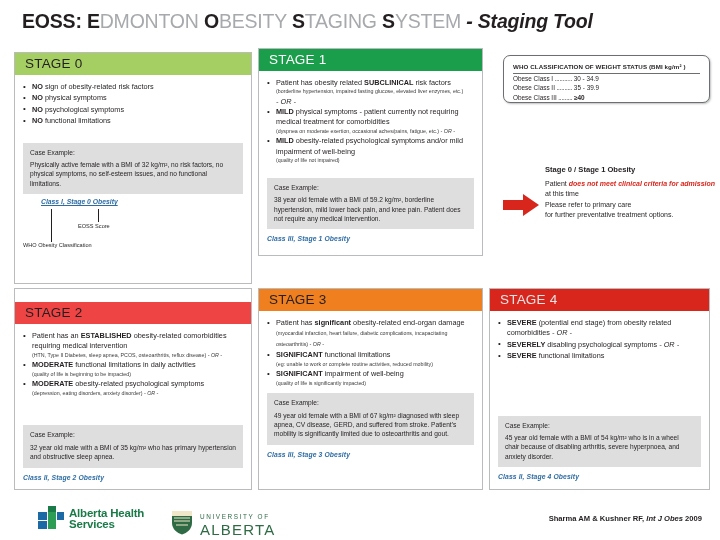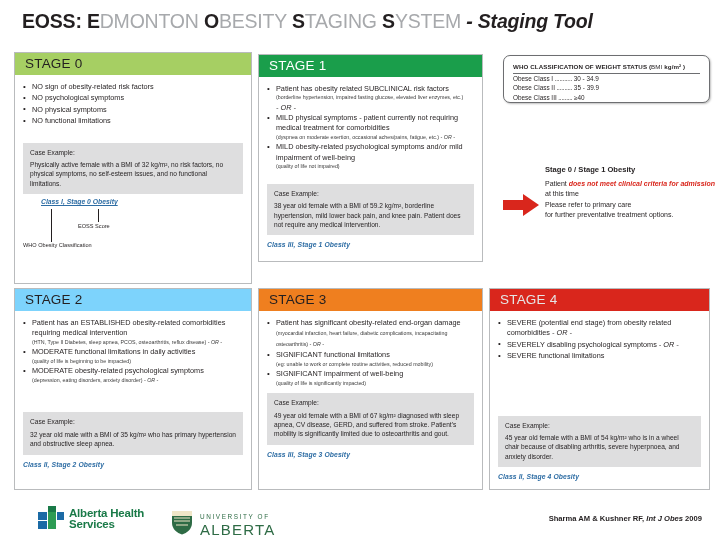--- a/index.html
+++ b/index.html
@@ -19,35 +19,35 @@
   .title .sub{font-weight:bold;font-style:italic;color:#231f20;}
 
   
   .card{position:absolute;background:#ffffff;border:1px solid #b9bbbd;box-sizing:border-box;}
   .hdr{
     height:22px;line-height:22px;padding-left:10px;
     font-size:13.5px;letter-spacing:0.2px;box-sizing:border-box;
   }
   .hdr.s0{background:#a6cf63;color:#231f20;}
   .hdr.s1{background:#1a9e4b;color:#ffffff;}
-  .hdr.s2{background:#7dd3fc;color:#231f20;}
+  .hdr.s2{background:#ef4444;color:#231f20;margin-top:13px;}
   .hdr.s3{background:#ef7f1f;color:#231f20;}
   .hdr.s4{background:#d9261c;color:#e5e5e5;}
 
   .body{padding:7px 8px 4px 8px;}
 
   ul.bl{margin:0;padding:0;list-style:none;}
   ul.bl>li{
     position:relative;padding-left:9px;margin-bottom:1px;
     font-size:7.3px;line-height:10.4px;
   }
   ul.bl>li:before{
     content:"\2022";position:absolute;left:0;top:-0.5px;font-size:8px;
   }
-  .bold{font-weight:normal;}
+  .bold{font-weight:bold;}
   .or{font-style:italic;}
   .paren{display:block;font-size:5.3px;line-height:7.6px;color:#3b3b3b;}
   .paren.inl{display:inline;}
   .orline{font-size:7.3px;font-style:italic;padding-left:9px;line-height:10px;}
 
   .casebox{
     background:#dededf;padding:5px 7px 6px 7px;margin-top:6px;
     font-size:6.6px;line-height:9.4px;color:#231f20;
   }
   .casebox .ct{margin-bottom:3px;}
@@ -110,39 +110,39 @@
 
   <div class="title">
     <span class="b">EOSS: E</span><span class="g">DMONTON </span><span class="b">O</span><span class="g">BESITY </span><span class="b">S</span><span class="g">TAGING </span><span class="b">S</span><span class="g">YSTEM </span><span class="sub">- Staging Tool</span>
   </div>
 
   <div class="card" style="left:14px;top:52px;width:238px;height:232px;">
     <div class="hdr s0">STAGE 0</div>
     <div class="body">
       <ul class="bl">
         <li><span class="bold">NO</span><span> sign of obesity-related risk factors</span></li>
+        <li><span class="bold">NO</span><span> physical symptoms</span></li>
         <li><span class="bold">NO</span><span> psychological symptoms</span></li>
-        <li><span class="bold">NO</span><span> physical symptoms</span></li>
         <li><span class="bold">NO</span><span> functional limitations</span></li>
       </ul>
       <div class="casebox" style="margin-top:16px;">
         <div class="ct">Case Example:</div>
         <div>Physically active female with a BMI of 32 kg/m², no risk factors, no physical symptoms, no self-esteem issues, and no functional limitations.</div>
       </div>
       <div class="annot">
         <span class="cl">Class I, Stage 0 Obesity</span>
         <span class="v1"></span>
         <span class="v2"></span>
         <span class="lb1">WHO Obesity Classification</span>
         <span class="lb2">EOSS Score</span>
       </div>
     </div>
   </div>
 
-  <div class="card" style="left:258px;top:54px;width:225px;height:208px;">
+  <div class="card" style="left:258px;top:48px;width:225px;height:208px;">
     <div class="hdr s1">STAGE 1</div>
     <div class="body">
       <ul class="bl">
         <li>
           <span>Patient has obesity related </span><span class="bold">SUBCLINICAL</span><span> risk factors</span>
           <span class="paren">(borderline hypertension, impaired fasting glucose, elevated liver enzymes, etc.)</span>
         </li>
       </ul>
       <div class="orline">- OR -</div>
       <ul class="bl">

